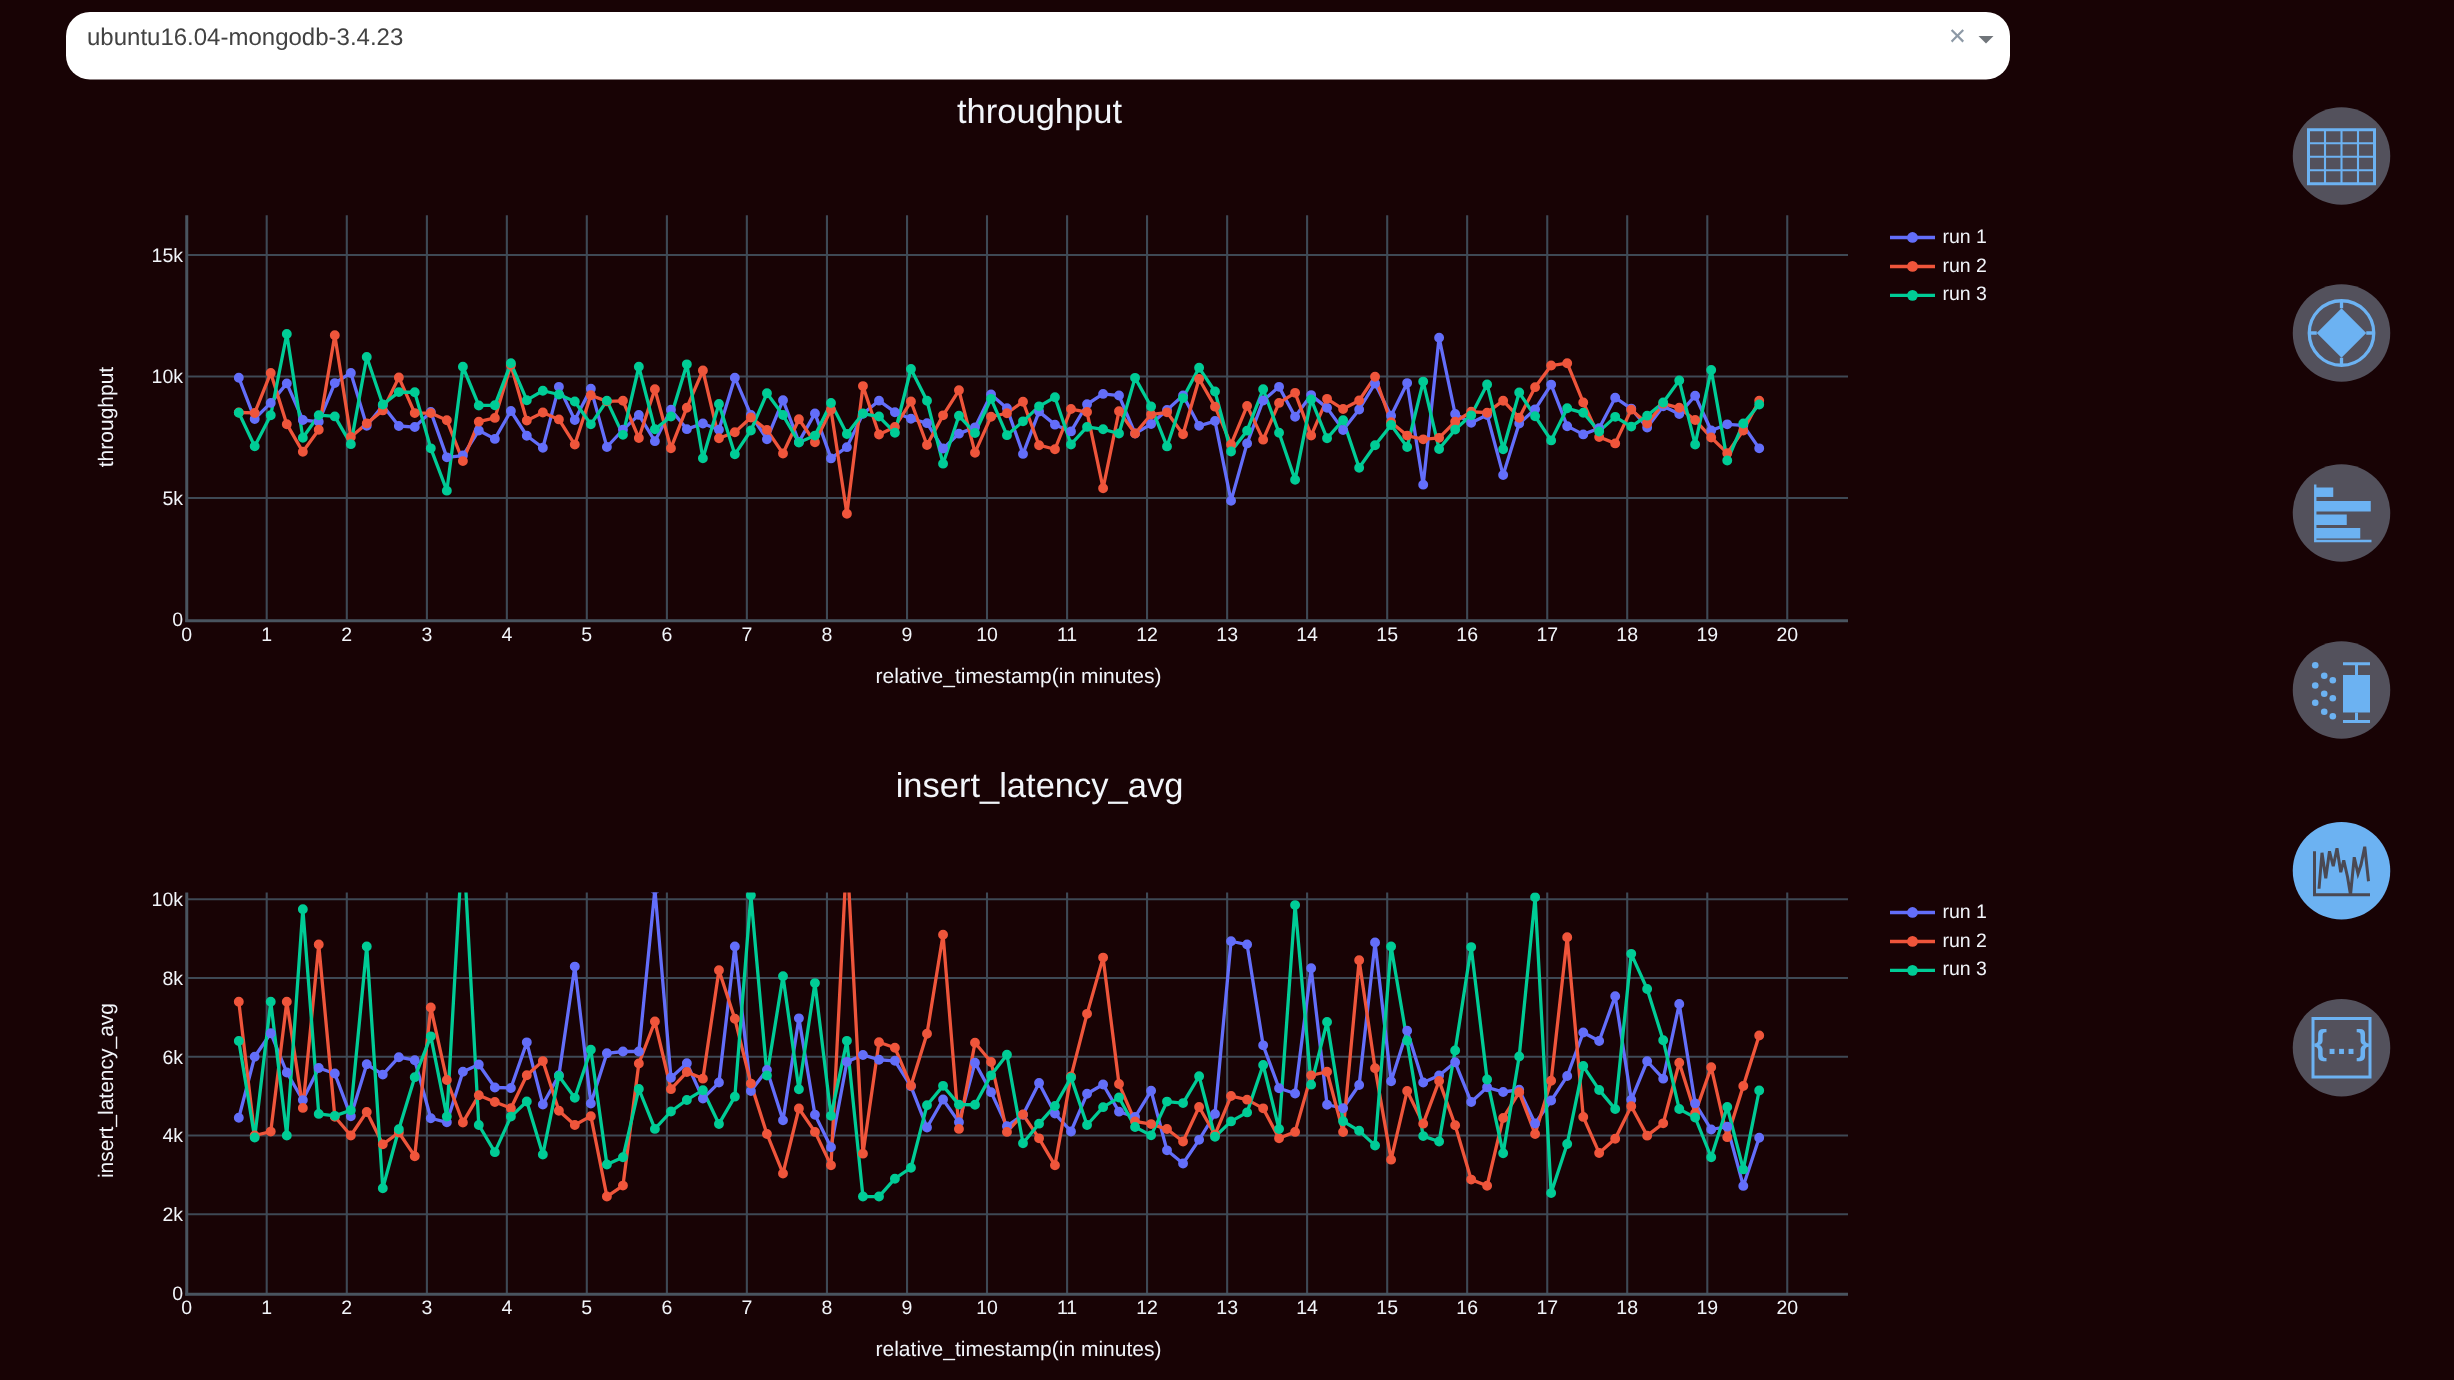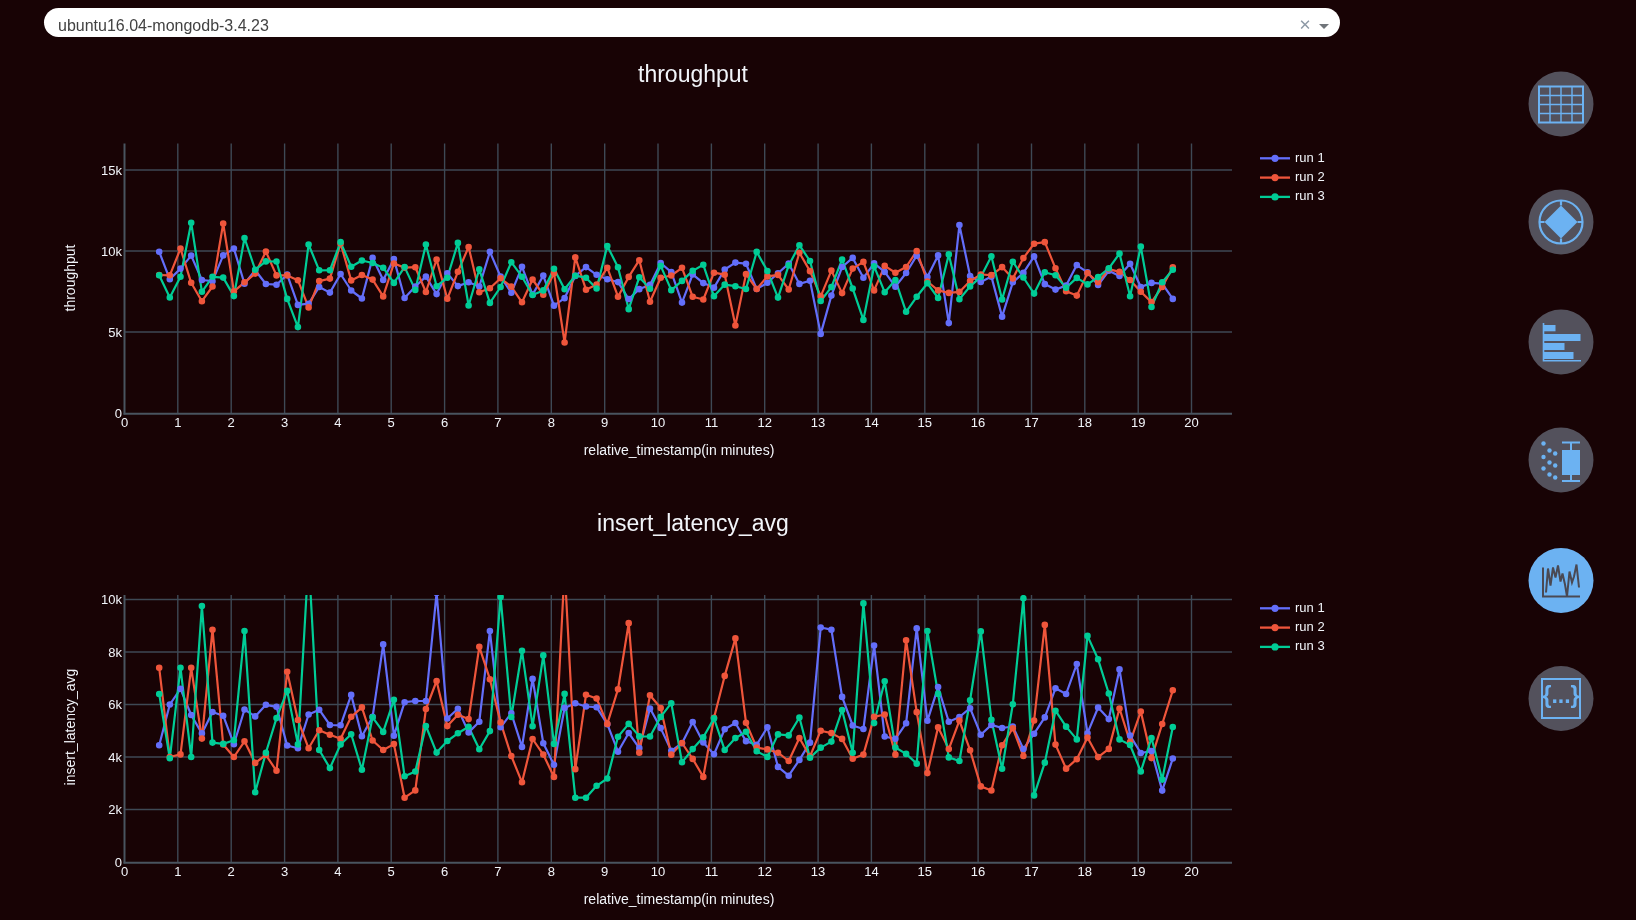--- a/index.html
+++ b/index.html
@@ -1,15 +1,15 @@
 <!DOCTYPE html>
 <html><head><meta charset="utf-8"><title>dash</title>
 <style>
 html,body{margin:0;padding:0;background:#180305;width:1636px;height:920px;overflow:hidden;font-family:"Liberation Sans",sans-serif;}
-#select{position:absolute;left:44px;top:8px;width:1296px;height:29px;background:#ffffff;border-radius:16px;text-decoration:underline;}
+#select{position:absolute;left:44px;top:8px;width:1296px;height:45px;background:#ffffff;border-radius:16px;text-decoration:underline;}
 #select .val{position:absolute;left:14px;top:0;line-height:35px;font-size:16px;color:#424242;}
 #select .x{position:absolute;right:27px;top:0;width:16px;height:35px;line-height:34px;text-align:center;font-size:15px;color:#8d99a6;}
 #select .arr{position:absolute;right:11px;top:16px;width:0;height:0;border-left:5px solid transparent;border-right:5px solid transparent;border-top:5.5px solid #70757a;}
 </style></head>
 <body>
 <svg width="1636" height="920" style="position:absolute;left:0;top:0">
 <defs>
 <clipPath id="clipA">
         <rect x="124.5" y="143.5" width="1107.5" height="269.5"></rect>
       </clipPath>

